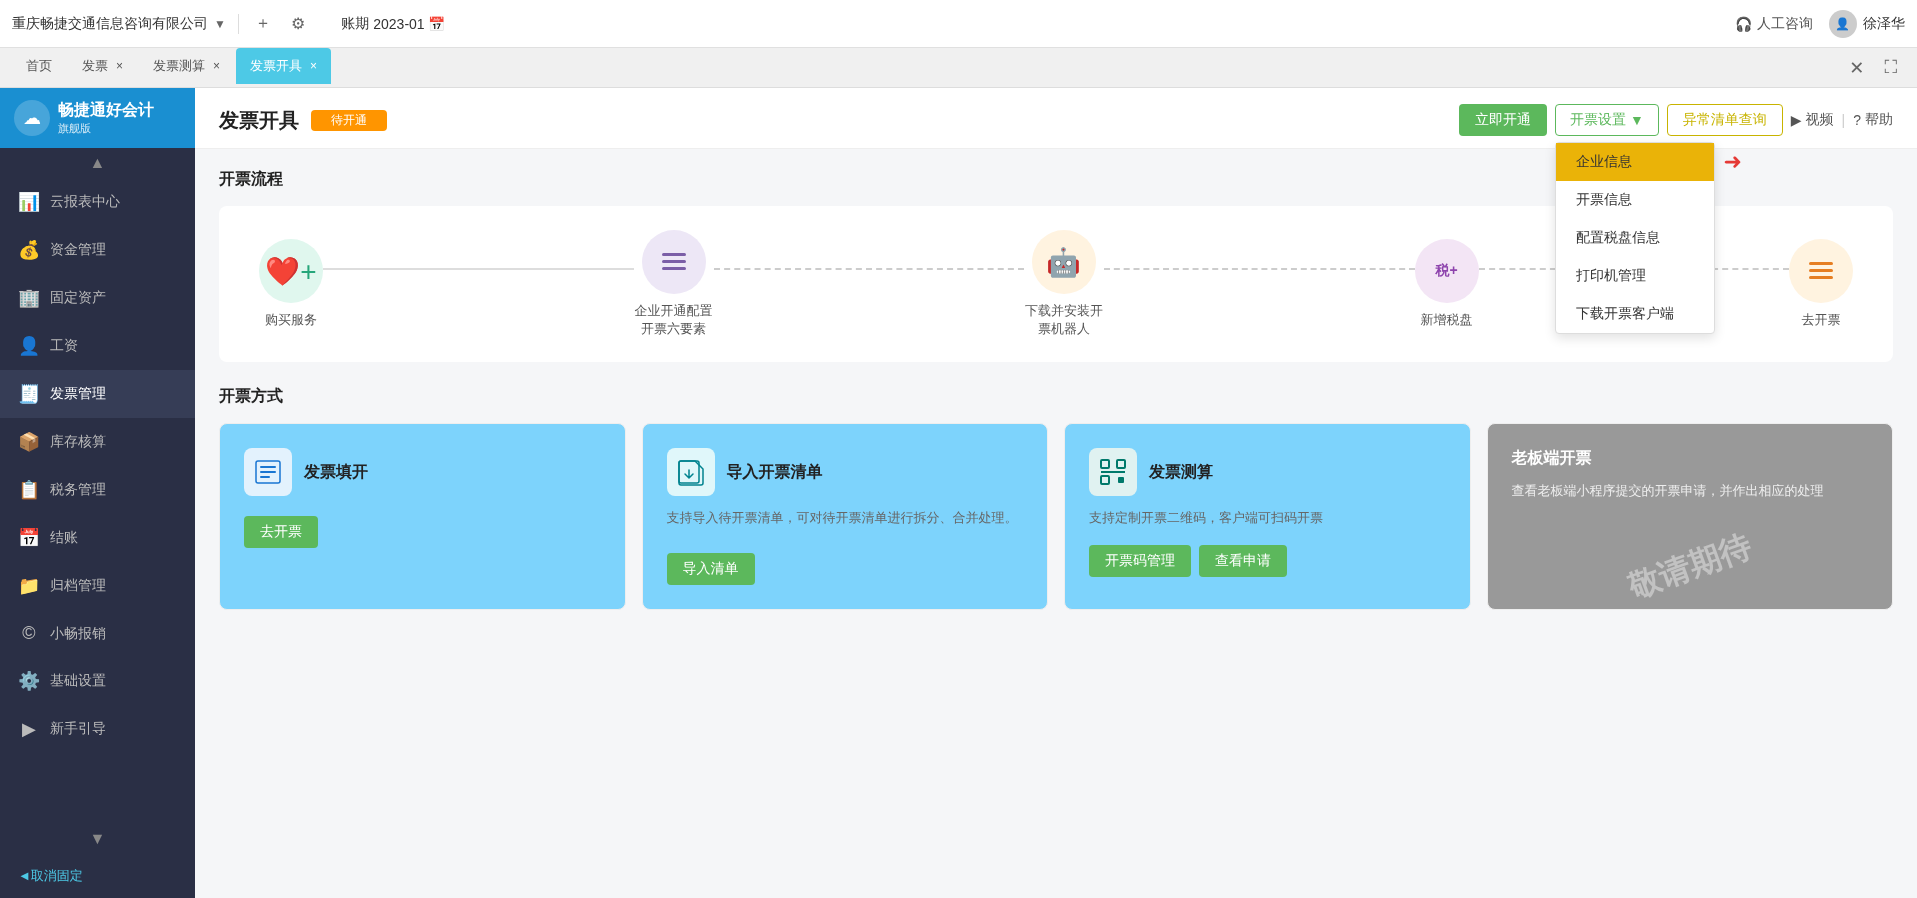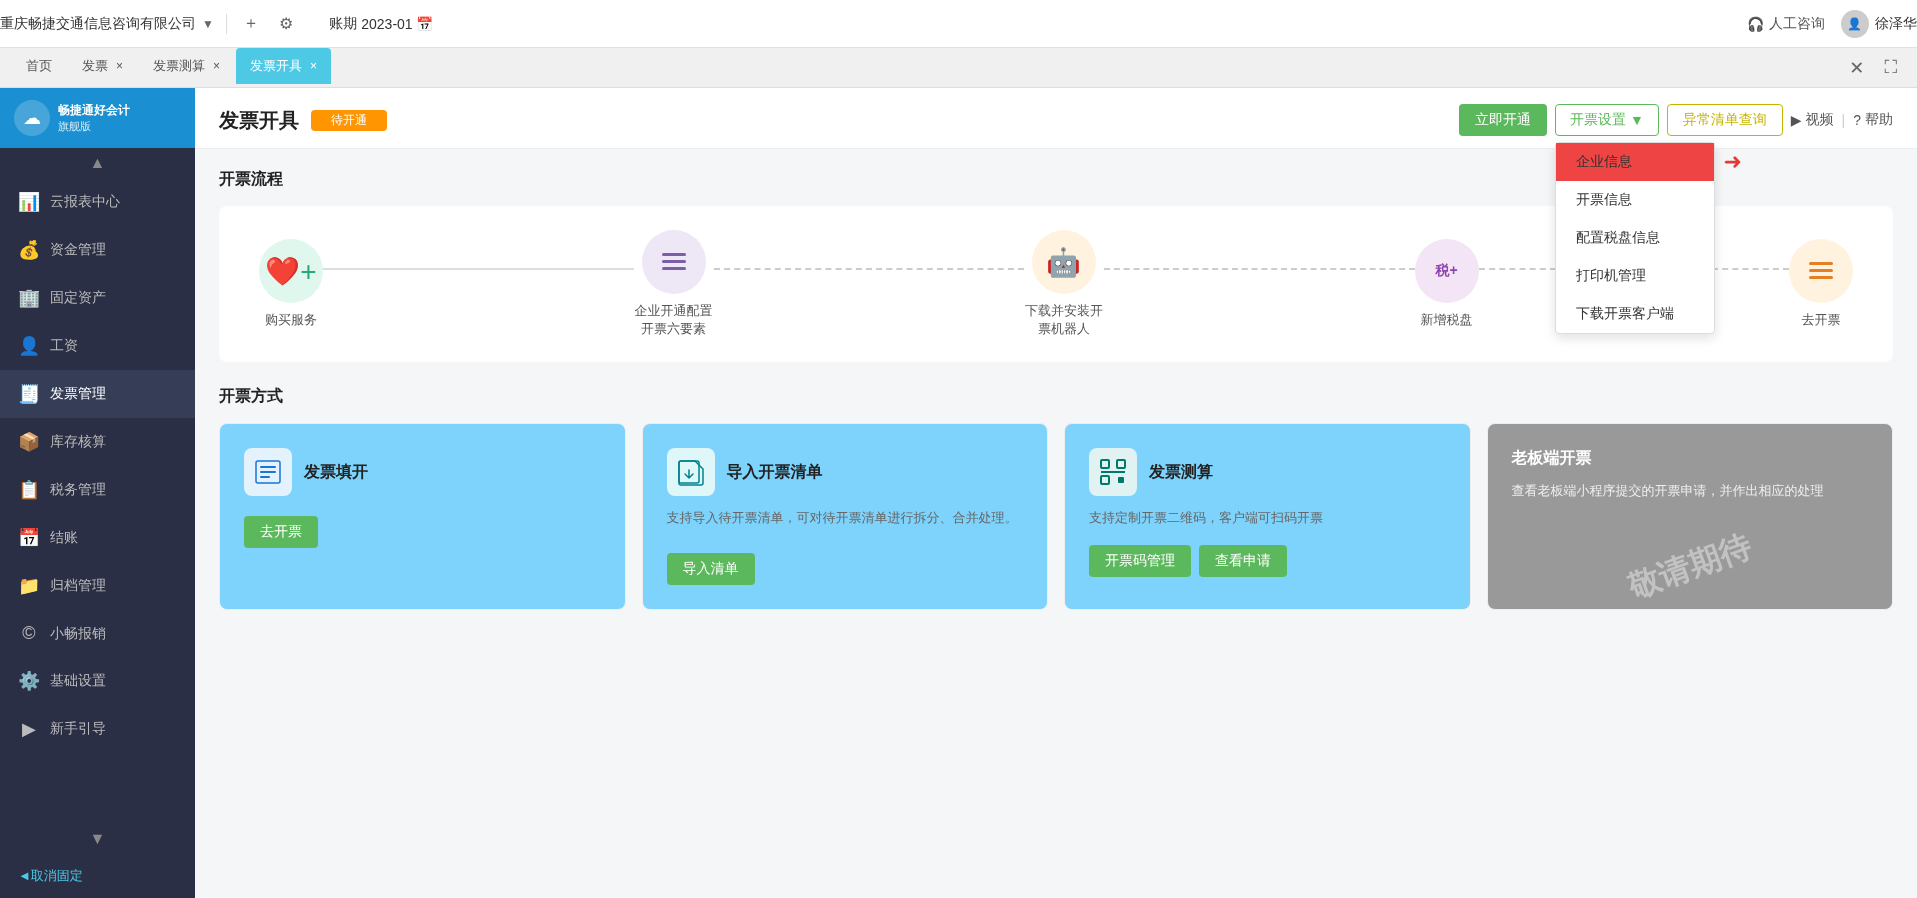--- a/index.html
+++ b/index.html
@@ -2,21 +2,21 @@
 <html><head>
   <meta charset="utf-8">
   <style>
     * { box-sizing: border-box; margin: 0; padding: 0; }
     body { font-family: 'Microsoft YaHei', Arial, sans-serif; font-size: 14px; background: #f5f5f5; overflow: hidden; height: 898px; width: 1917px; }
 
     
     .top-bar {
       display: flex; align-items: center; height: 48px;
       background: #fff; border-bottom: 1px solid #e0e0e0;
-      padding: 0 0; gap: 12px;
+      padding: 0 12px; gap: 12px;
     }
     .company-selector {
       display: flex; align-items: center; gap: 6px;
       font-size: 14px; color: #333; cursor: pointer;
     }
     .company-selector .chevron { color: #666; font-size: 12px; }
     .top-bar-divider { width: 1px; height: 20px; background: #ddd; }
     .top-bar-icon { cursor: pointer; color: #666; font-size: 16px; padding: 4px; }
     .period-info { display: flex; align-items: center; gap: 4px; color: #333; font-size: 14px; margin-left: 20px; }
     .top-bar-right { margin-left: auto; display: flex; align-items: center; gap: 16px; }
@@ -52,21 +52,21 @@
     .sidebar-logo {
       display: flex; align-items: center; gap: 8px;
       padding: 12px 14px; background: #1a8fd1;
       cursor: pointer;
     }
     .sidebar-logo-icon {
       width: 36px; height: 36px; border-radius: 50%;
       background: rgba(255,255,255,0.2); display: flex;
       align-items: center; justify-content: center; color: #fff; font-size: 18px;
     }
-    .sidebar-logo-text { color: #fff; font-size: 12px; font-weight: bold; }
+    .sidebar-logo-text { color: #fff; font-size: 16px; font-weight: bold; }
     .sidebar-logo-sub { color: rgba(255,255,255,0.8); font-size: 11px; }
     .sidebar-item {
       display: flex; align-items: center; gap: 10px;
       padding: 13px 18px; color: #bbb; cursor: pointer;
       font-size: 14px; transition: background 0.15s;
     }
     .sidebar-item.active { background: #363d56; color: #fff; }
     .sidebar-item .s-icon { font-size: 18px; width: 22px; text-align: center; }
     .sidebar-item.cancel-fixed { color: #4dc9e6; font-size: 13px; }
 
@@ -102,21 +102,21 @@
     .dropdown-wrapper { position: relative; }
     .dropdown-menu {
       position: absolute; top: 38px; left: 0; z-index: 1000;
       background: #fff; border: 1px solid #ddd; border-radius: 4px;
       box-shadow: 0 4px 12px rgba(0,0,0,0.12); min-width: 160px;
     }
     .dropdown-item {
       padding: 10px 20px; font-size: 14px; color: #333;
       cursor: pointer; white-space: nowrap;
     }
-    .dropdown-item.highlighted { background: #ef4444; color: #333; }
+    .dropdown-item.highlighted { background: #eab308; color: #333; }
 
     
     .content-body { padding: 20px 24px; }
     .section-title { font-size: 16px; font-weight: bold; color: #222; margin-bottom: 16px; }
 
     
     .flow-steps {
       display: flex; align-items: center; gap: 0;
       background: #fff; border-radius: 8px; padding: 24px 40px;
       margin-bottom: 24px;

